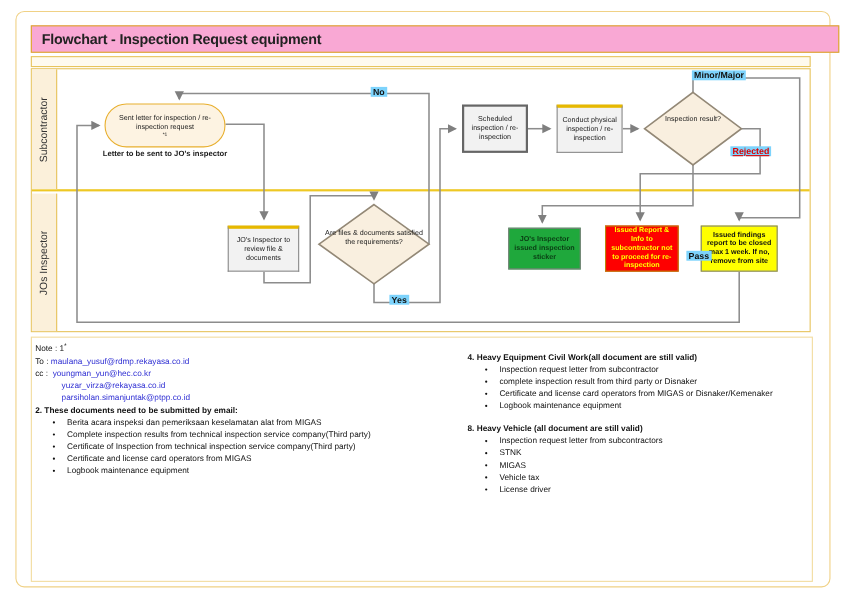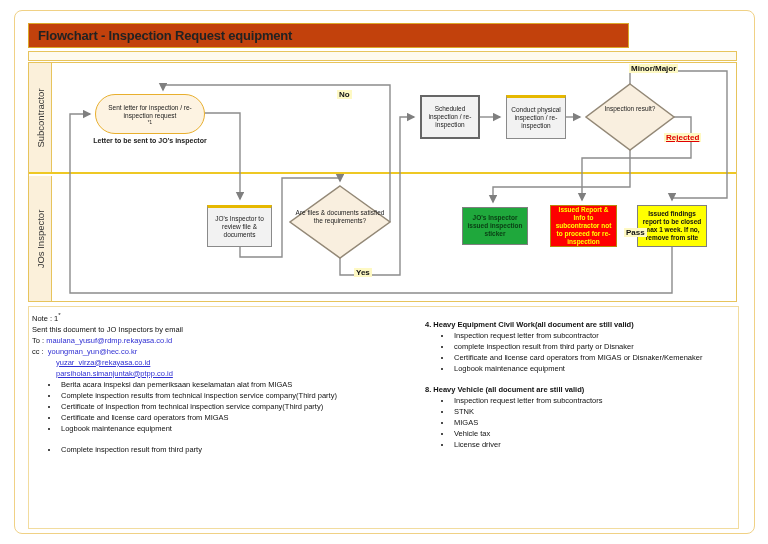--- a/index.html
+++ b/index.html
@@ -4,21 +4,21 @@
 <style>
   html,body{margin:0;padding:0;}
   body{
     width:768px;height:544px;position:relative;background:#ffffff;
     font-family:"Liberation Sans",sans-serif;color:#1a1a1a;overflow:hidden;
   }
   .abs{position:absolute;}
   
   .page-border{left:14px;top:10px;width:739px;height:522px;border:1px solid #f0d185;border-radius:8px;}
   
-  .title-bar{left:28px;top:23px;width:601px;height:25px;border:1.5px solid #dca92a;background:#c2410c;
+  .title-bar{left:28px;top:23px;width:735px;height:25px;border:1.5px solid #dca92a;background:#f9a8d4;
     display:flex;align-items:center;padding-left:9px;box-sizing:border-box;}
   .title-bar span{font-size:13px;font-weight:bold;color:#222;letter-spacing:-0.2px;}
   .strip{left:28px;top:51px;width:709px;height:10px;border:1px solid #e7c45c;background:#fefaee;box-sizing:border-box;}
   
   .pool{left:28px;top:62px;width:709px;height:240px;border:1px solid #e7c45c;background:#fff;box-sizing:border-box;}
   .lane{position:absolute;left:0;width:100%;display:flex;box-sizing:border-box;}
   .lane1{top:0;height:111px;border-bottom:2px solid #eec824;}
   .lane2{top:113px;height:125px;}
   .lane-label{width:22px;background:#fbf0da;border-right:1px solid #e7c45c;position:relative;flex:0 0 22px;}
   .lane-label span{position:absolute;left:50%;top:50%;transform:translate(-50%,-50%) rotate(-90deg);
@@ -37,31 +37,31 @@
   .diamond-text{position:absolute;text-align:center;font-size:6.5px;line-height:8px;}
   .d1{left:590px;top:105px;width:80px;}
   .d2{left:294px;top:209px;width:92px;}
   .green-box{left:462px;top:207px;width:66px;height:38px;background:var(--green,#1fa83c);
     border:1px solid #7f7f7f;color:#0a3d14;font-weight:bold;}
   .red-box{left:550px;top:205px;width:67px;height:42px;background:var(--red,#fe0000);
     border:1px solid #b8860b;color:#ffff00;font-weight:bold;}
   .yellow-box{left:637px;top:205px;width:70px;height:42px;background:var(--yellow,#ffff00);
     border:1px solid #7f7f7f;color:#111;font-weight:bold;}
   
-  .clabel{position:absolute;background:#fef9c3;font-size:8px;font-weight:bold;padding:0 2px;color:#111;}
+  .clabel{position:absolute;background:#7dd3fc;font-size:8px;font-weight:bold;padding:0 2px;color:#111;}
   .rejected{color:var(--rejected,#e00000);text-decoration:underline;}
   
   .notes-box{left:28px;top:306px;width:709px;height:221px;border:1px solid #f2dc9e;}
   .notes{font-size:7.5px;line-height:11px;color:#111;}
   .notes p{margin:0;}
   .col-left{left:32px;top:309px;width:402px;}
   .col-right{left:425px;top:319px;width:294px;}
   .bold{font-weight:bold;}
   .email{color:var(--link,#2f2fd3);}
-  .u{text-decoration:underline;margin-top:44px;}
+  .u{margin-top:44px;}
   .ind{padding-left:24px;}
   ul.nlist{margin:0 12px 0 0;padding-left:27px;list-style:disc;}
   ul.nlist li{line-height:11px;padding-left:2px;}
   .gap{height:10px;}
   svg{position:absolute;left:0;top:0;pointer-events:none;}
 </style>
 </head>
 <body>
 
 <div class="abs page-border"></div>
@@ -117,46 +117,43 @@
 <div class="node abs proc conduct">Conduct physical inspection / re-inspection</div>
 <div class="diamond-text d1">Inspection result?</div>
 
 <div class="node abs proc review">JO's Inspector to review file &amp; documents</div>
 <div class="diamond-text d2">Are files &amp; documents satisfied the requirements?</div>
 
 <div class="node abs green-box">JO's Inspector issued inspection sticker</div>
 <div class="node abs red-box">Issued Report &amp; Info to subcontractor not to proceed for re-inspection</div>
 <div class="node abs yellow-box">Issued findings report to be closed max 1 week. If no, remove from site</div>
 
-<div class="clabel" style="left:337px;top:90px;">No</div>
+<div class="clabel" style="left:337px;top:79px;">No</div>
 <div class="clabel" style="left:354px;top:268px;">Yes</div>
 <div class="clabel" style="left:629px;top:64px;">Minor/Major</div>
 <div class="clabel rejected" style="left:664px;top:133px;">Rejected</div>
 <div class="clabel" style="left:624px;top:180px;margin-top:48px;">Pass</div>
 
 <div class="abs notes-box"></div>
 
 <div class="abs notes col-left">
   <p><span>Note : 1</span><sup>*</sup></p>
-  <p>Sent this document to JO Inspectors by email</p>
   <p><span>To :</span> <span class="email">maulana_yusuf@rdmp.rekayasa.co.id</span></p>
   <p><span>cc :</span>&nbsp; <span class="email">youngman_yun@hec.co.kr</span></p>
   <p class="ind"><span class="email u">yuzar_virza@rekayasa.co.id</span></p>
   <p class="ind"><span class="email u">parsiholan.simanjuntak@ptpp.co.id</span></p>
+  <p class="bold">2.  These documents need to be submitted by email:</p>
   <ul class="nlist">
     <li>Berita acara inspeksi dan pemeriksaan keselamatan alat from MIGAS</li>
     <li>Complete inspection results from technical inspection service company(Third party)</li>
     <li>Certificate of Inspection from technical inspection service company(Third party)</li>
     <li>Certificate and license card operators from MIGAS</li>
     <li>Logbook maintenance equipment</li>
   </ul>
   <div class="gap"></div>
-  <ul class="nlist">
-    <li>Complete inspection result from third party</li>
-  </ul>
 </div>
 
 <div class="abs notes col-right">
   <p class="bold">4. Heavy Equipment Civil Work(all document are still valid)</p>
   <ul class="nlist">
     <li>Inspection request letter from subcontractor</li>
     <li>complete inspection result from third party or Disnaker</li>
     <li>Certificate and license card operators from MIGAS or Disnaker/Kemenaker</li>
     <li>Logbook maintenance equipment</li>
   </ul>

